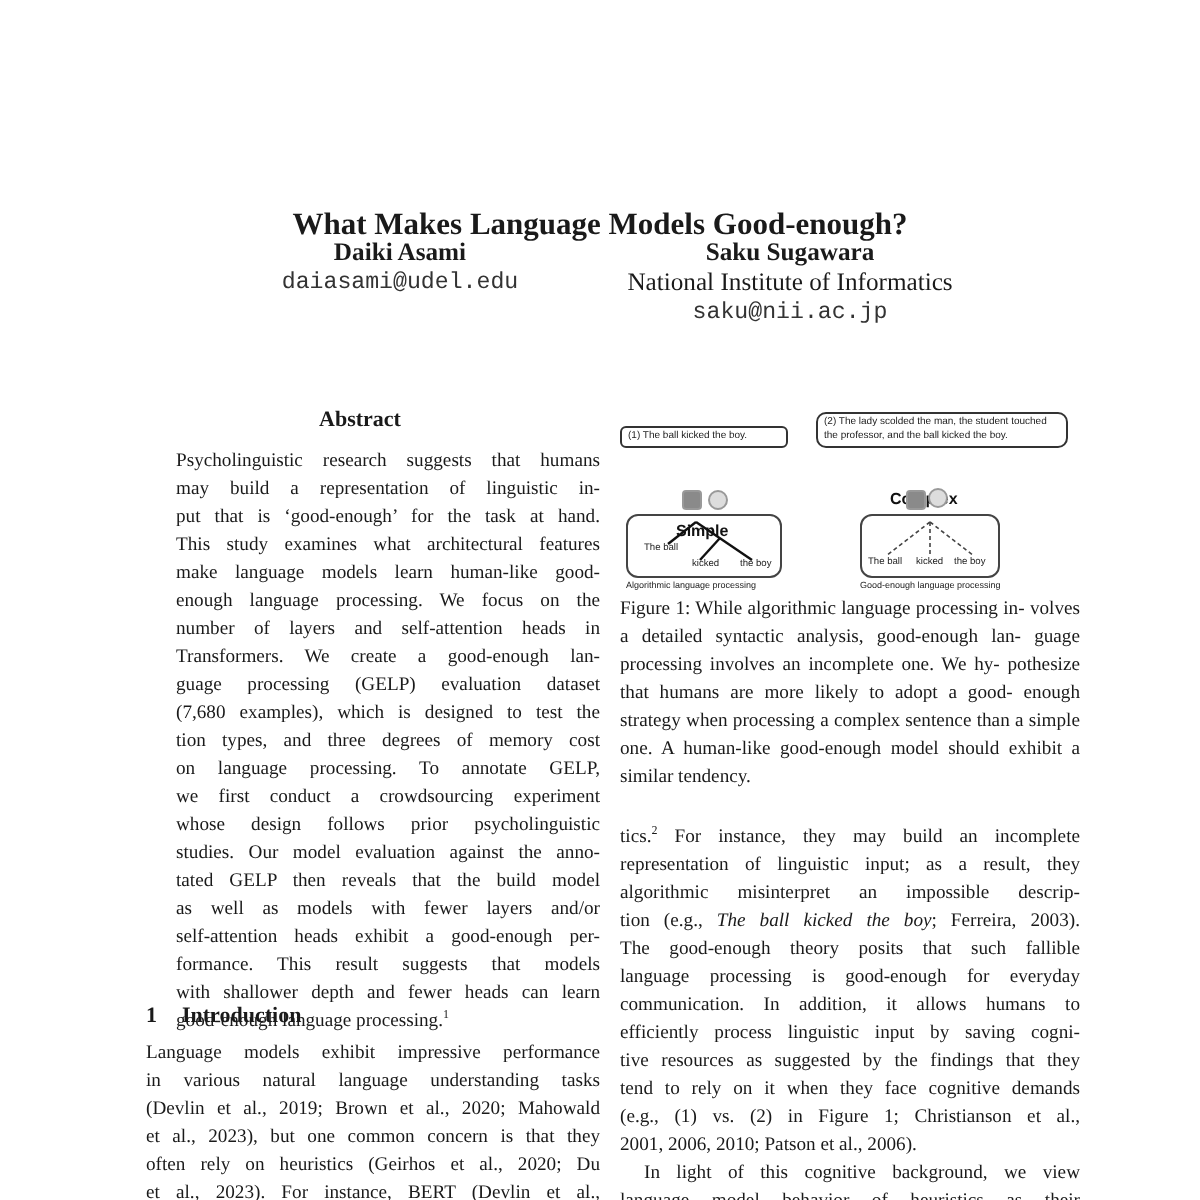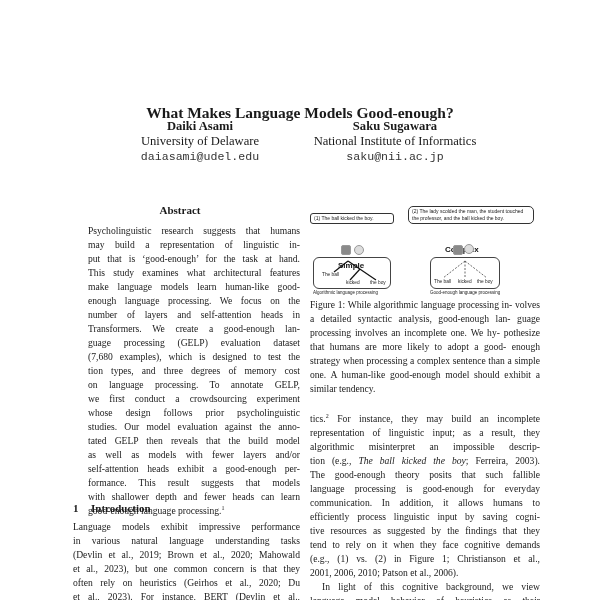--- a/index.html
+++ b/index.html
@@ -34,21 +34,20 @@
   sup { font-size: 6px; line-height: 0; }
   i { font-style: italic; }
 </style>
 </head>
 <body>
 
 <div class="abs title">What Makes Language Models Good-enough?</div>
 
 <div class="abs author a1">
   <div class="name">Daiki Asami</div>
-  <div>University of Delaware</div>
   <div class="mail">daiasami@udel.edu</div>
 </div>
 <div class="abs author a2">
   <div class="name">Saku Sugawara</div>
   <div>National Institute of Informatics</div>
   <div class="mail">saku@nii.ac.jp</div>
 </div>
 
 <div class="abs abstract-h">Abstract</div>
 <div class="abs col abstract">

